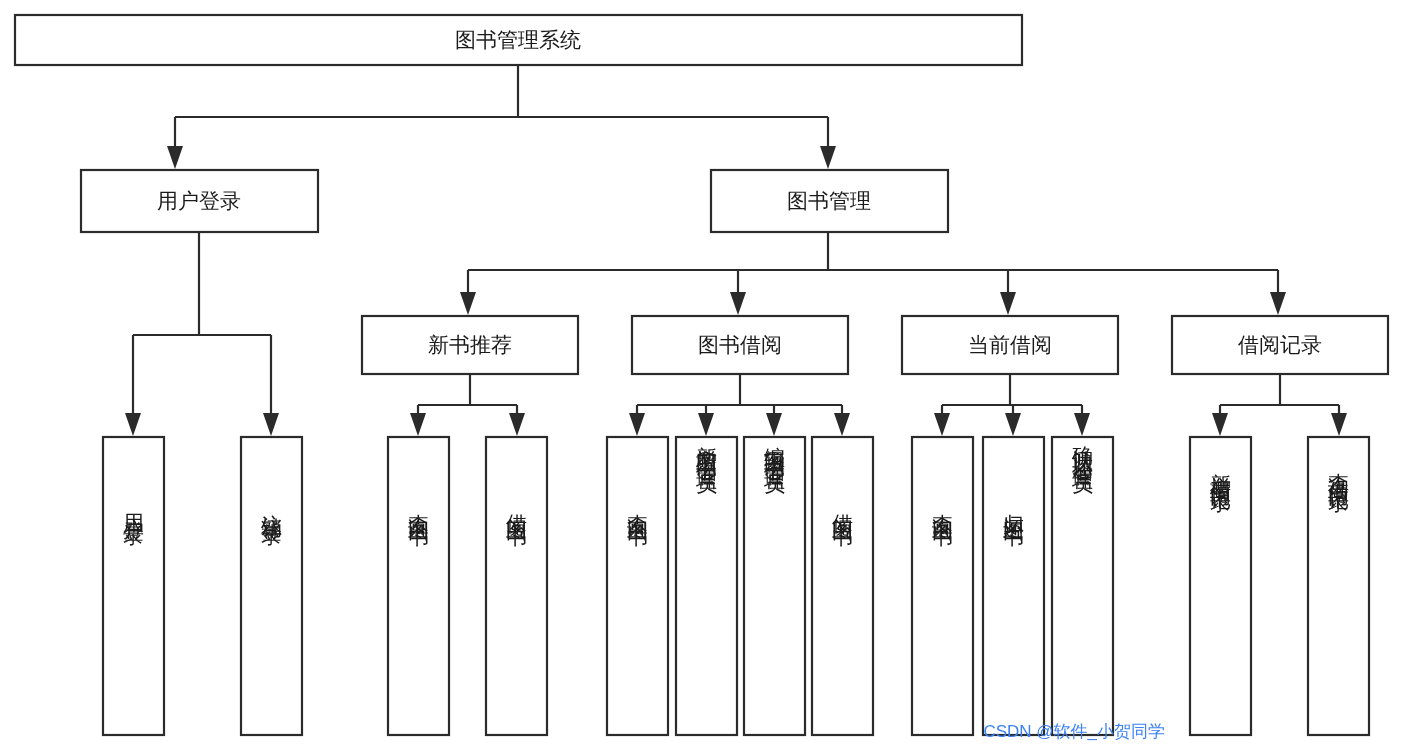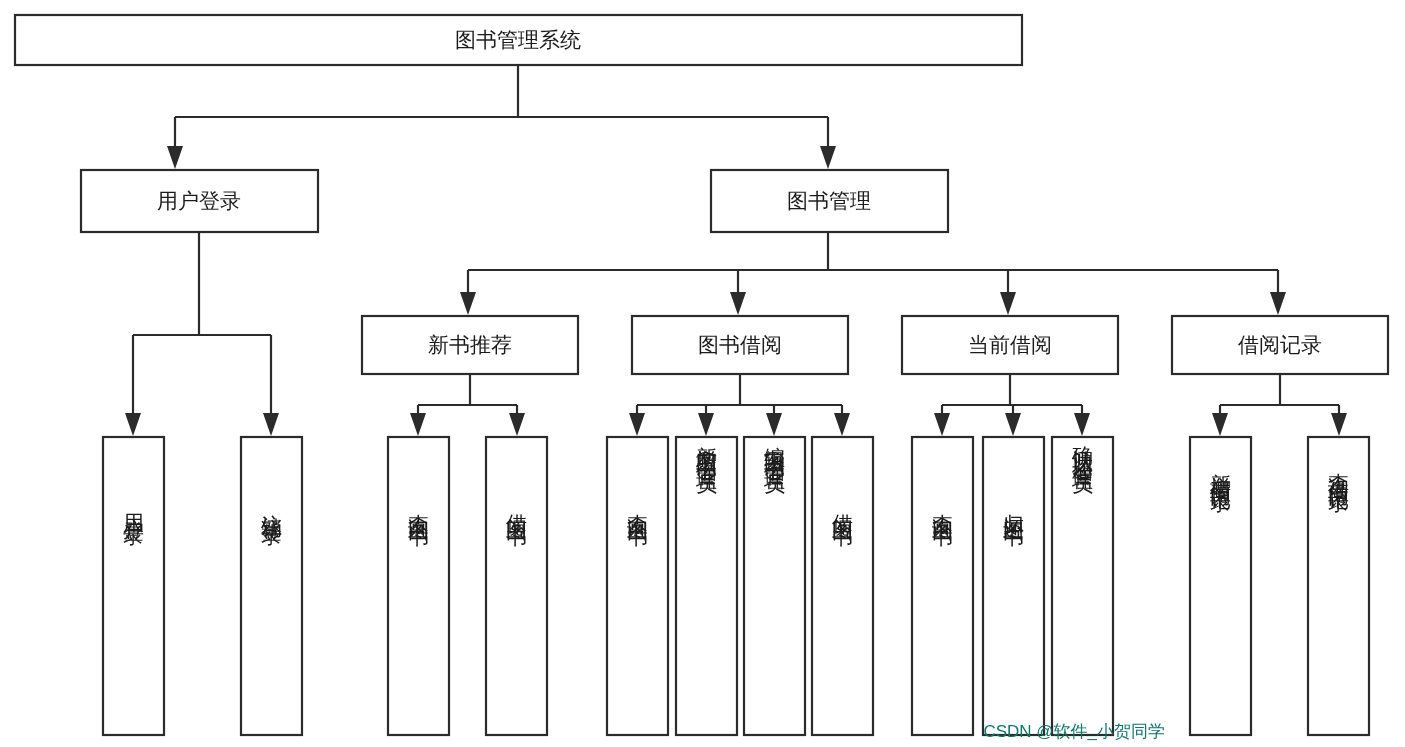--- a/index.html
+++ b/index.html
@@ -58,21 +58,21 @@
     text-orientation: upright;
     letter-spacing: 4px;
     text-anchor: middle;
   }
   .watermark-text {
     position: absolute;
     right: 8px;
     bottom: 4px;
     font-family: "Liberation Sans", "DejaVu Sans", sans-serif;
     font-size: 17px;
-    color: #0f766e;
+    color: #3b82f6;
     white-space: nowrap;
     user-select: none;
     pointer-events: none;
   }
 </style>
 </head>
 <body>
 
 <div id="diagram-root">
 

